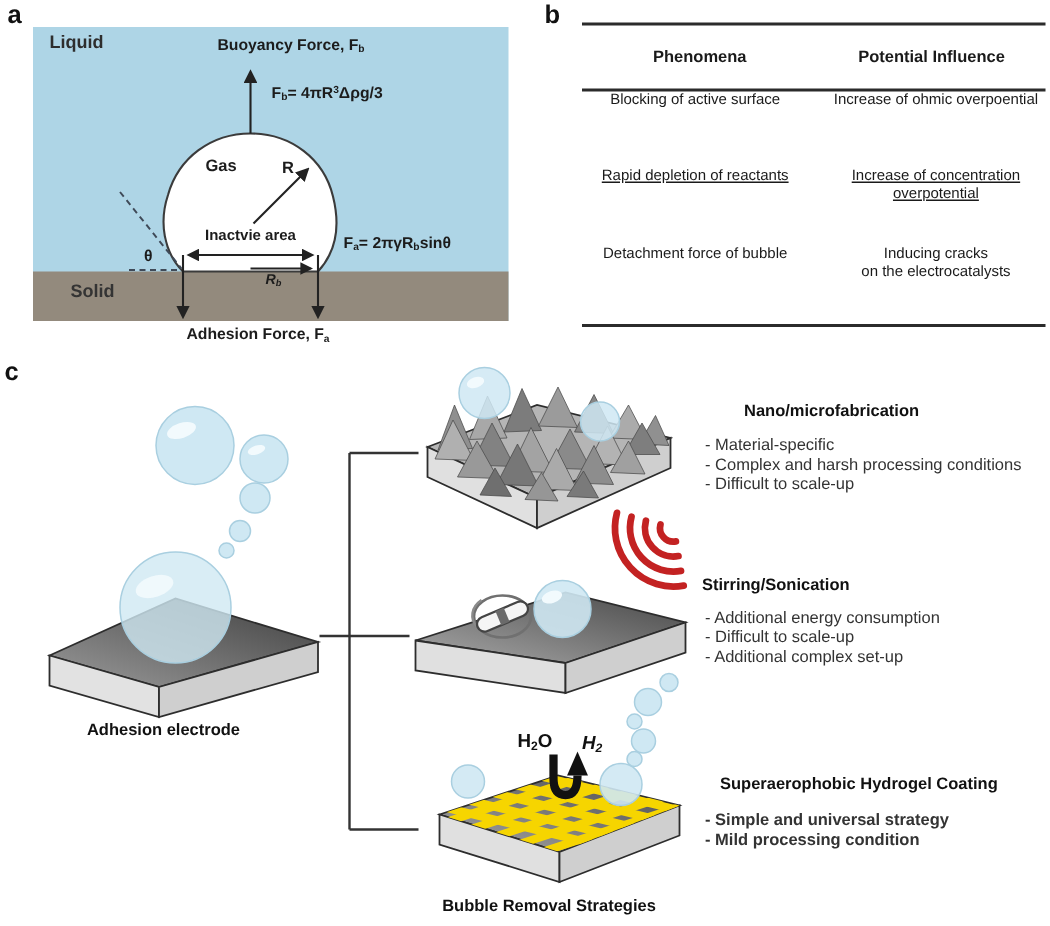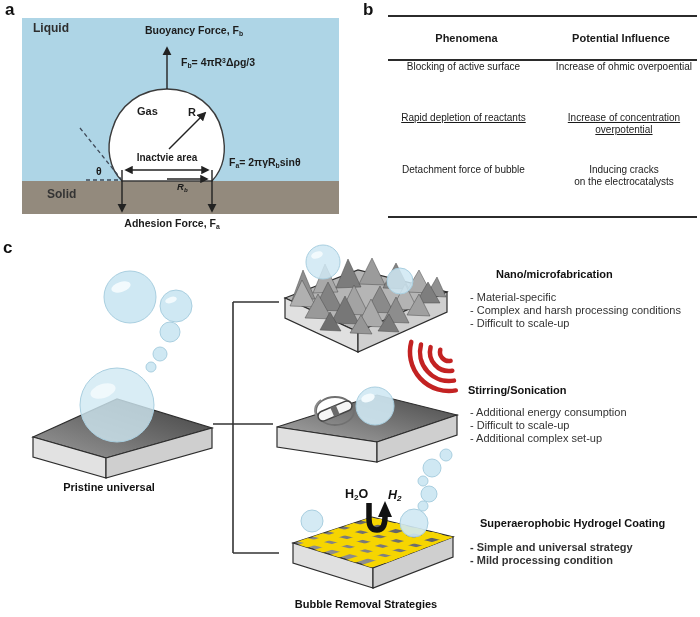--- a/index.html
+++ b/index.html
@@ -212,21 +212,21 @@
         <circle cx="432" cy="468" r="9"></circle>
         <circle cx="446" cy="455" r="6"></circle>
       </g>
       <g>
         <path d="M 369,503 L 369,519 Q 369,530 377,530 Q 385,530 385,517" fill="none" stroke="#111" stroke-width="5.5"></path>
         <polygon points="378,517 392,517 385,501" fill="#111"></polygon>
       </g>
     </g>
   </svg>
 
-  <div class="txt b ctr" style="left:39px;top:481px;width:140px;font-size:11px;color:#111;">Pristine universal</div>
+  <div class="txt b ctr" style="left:39px;top:481px;width:140px;font-size:11px;color:#111;">Adhesion electrode</div>
 
   <div class="txt strategy-title" style="left:468px;top:268px;margin-left:28px;">Nano/microfabrication</div>
   <div class="txt strategy-bullets" style="left:470px;top:291px;">
     <div>- Material-specific</div>
     <div>- Complex and harsh processing conditions</div>
     <div>- Difficult to scale-up</div>
   </div>
 
   <div class="txt strategy-title" style="left:468px;top:384px;">Stirring/Sonication</div>
   <div class="txt strategy-bullets" style="left:470px;top:406px;">

